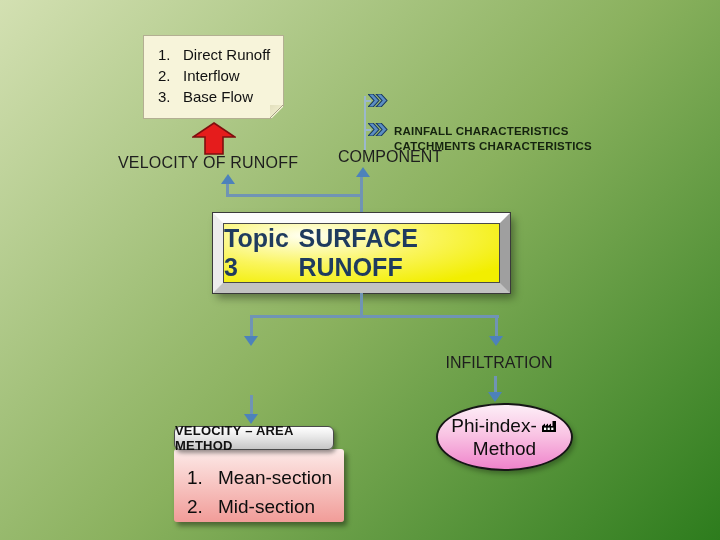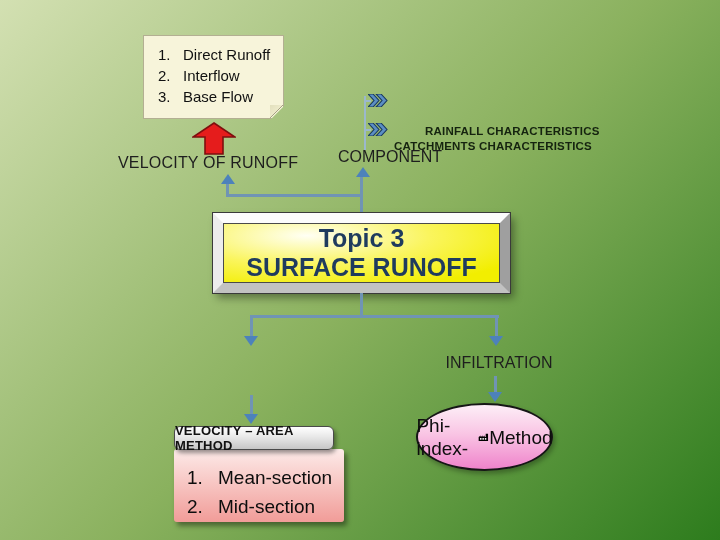--- a/index.html
+++ b/index.html
@@ -23,66 +23,66 @@
   .note-row{display:flex;font-size:15px;line-height:21px;color:#111;}
   .note-num{width:25px;flex:none;}
   
   .red-arrow{position:absolute;left:192px;top:122px;}
   
   .lbl{position:absolute;color:#1e1e1e;}
   .lbl-component{left:118px;top:154px;width:200px;font-size:16px;letter-spacing:.2px;}
   .lbl-affecting{left:338px;top:148px;font-size:16px;}
   .lbl-small{font-size:11.5px;font-weight:bold;letter-spacing:.2px;color:#15230f;}
   .lbl-catchments{left:394px;top:96px;margin-top:44px;}
-  .lbl-rainfall{left:394px;top:125px;margin-left:31px;}
+  .lbl-rainfall{left:394px;top:125px;}
   .lbl-stream{left:189px;top:350px;width:130px;text-align:center;font-size:16px;line-height:22px;}
   .lbl-infiltration{left:443px;top:354px;width:112px;text-align:center;font-size:16px;}
   
   .chev{position:absolute;width:22px;height:13px;}
   .chev1{left:368px;top:94px;} .chev2{left:368px;top:123px;}
   .bracket-v{position:absolute;left:364px;top:96px;width:2px;height:54px;background:#9bb8cd;}
   .bracket-s{position:absolute;height:2px;width:7px;background:#9bb8cd;}
   
   .line{position:absolute;background:var(--connector);}
   .head-up{position:absolute;width:0;height:0;border-left:7px solid transparent;border-right:7px solid transparent;border-bottom:10px solid var(--arrow);}
   .head-down{position:absolute;width:0;height:0;border-left:7px solid transparent;border-right:7px solid transparent;border-top:10px solid var(--arrow);}
   
   .title-box{
     position:absolute;left:213px;top:213px;width:297px;height:80px;box-sizing:border-box;
     border:10px solid;border-color:#fcfcfc #9f9f9f #c2c2c2 #ececec;
     outline:1px solid #3a3a3a;box-shadow:4px 5px 8px rgba(0,0,0,.38);
   }
   .title-inner{
     width:100%;height:100%;box-sizing:border-box;border:1px solid #4a4a4a;
     background:radial-gradient(ellipse at 30% 20%,#fffff4 0%,#faf55e 45%,var(--box-yellow) 85%);
-    display:flex;flex-direction:column;align-items:center;justify-content:center;
+    display:flex;flex-direction:row;align-items:center;justify-content:center;
   }
   .title-line{font-size:25px;font-weight:bold;line-height:29px;color:var(--title-text);}
   
   .vel-header{
     position:absolute;left:174px;top:426px;width:160px;height:24px;box-sizing:border-box;
     border:1.5px solid #4a4a4a;border-radius:6px;
     background:linear-gradient(180deg,#ffffff 0%,#e8e8e8 45%,#c6c6c6 100%);
     box-shadow:2px 3px 4px rgba(0,0,0,.4);z-index:3;
     display:flex;align-items:center;justify-content:center;
     font-size:13px;font-weight:bold;letter-spacing:.2px;color:#111;
   }
   .pink-box{
     position:absolute;left:174px;top:449px;width:170px;height:73px;box-sizing:border-box;
     border-radius:3px;background:linear-gradient(180deg,var(--pink-light) 0%,var(--pink-deep) 100%);
     box-shadow:3px 4px 5px rgba(0,0,0,.4);z-index:2;padding:14px 0 0 13px;
   }
   .pink-row{display:flex;font-size:19px;line-height:29px;color:#0d0d0d;}
   .pink-num{width:31px;flex:none;}
   
   .ellipse{
-    position:absolute;left:416px;top:403px;width:137px;height:68px;box-sizing:border-box;
+    position:absolute;left:436px;top:403px;width:137px;height:68px;box-sizing:border-box;
     border:2px solid #161616;border-radius:50%;
     background:linear-gradient(180deg,var(--ellipse-light) 0%,#f9c5e4 45%,var(--ellipse-deep) 100%);
-    display:flex;align-items:center;justify-content:center;
+    display:flex;flex-direction:column;align-items:center;justify-content:center;
     box-shadow:2px 3px 5px rgba(0,0,0,.3);
   }
   .ellipse-line{display:flex;align-items:center;gap:4px;font-size:19px;line-height:23px;color:#0d0d0d;}
 </style>
 </head>
 <body>
 
 <div class="slide">
 
   <div class="note">

